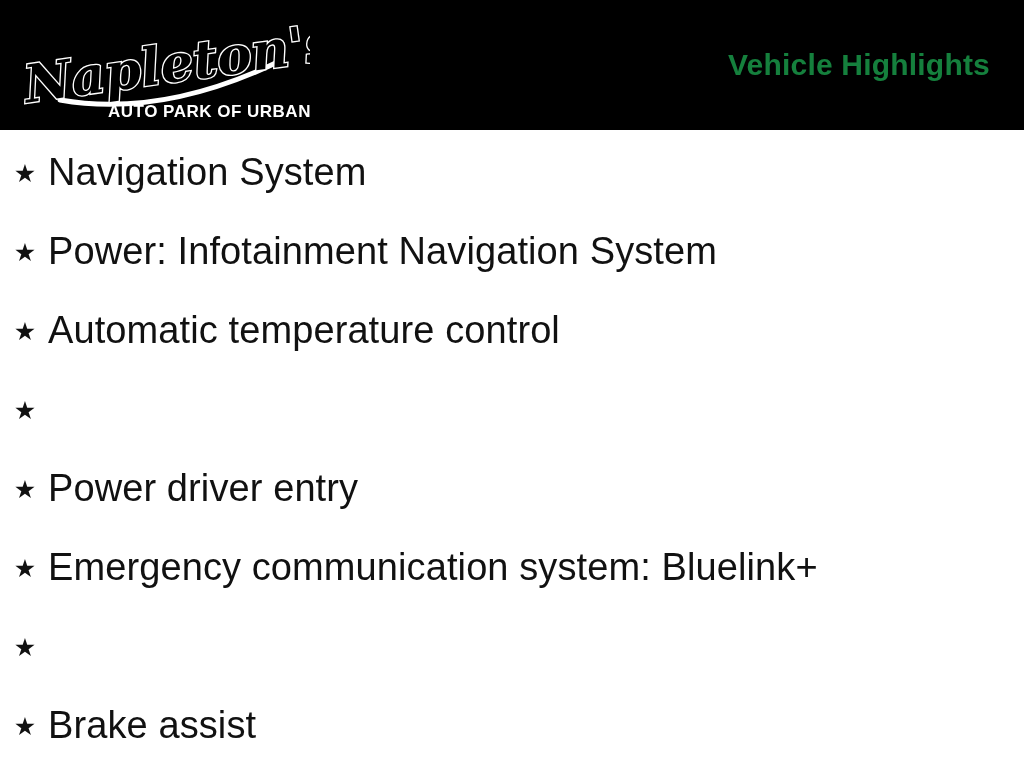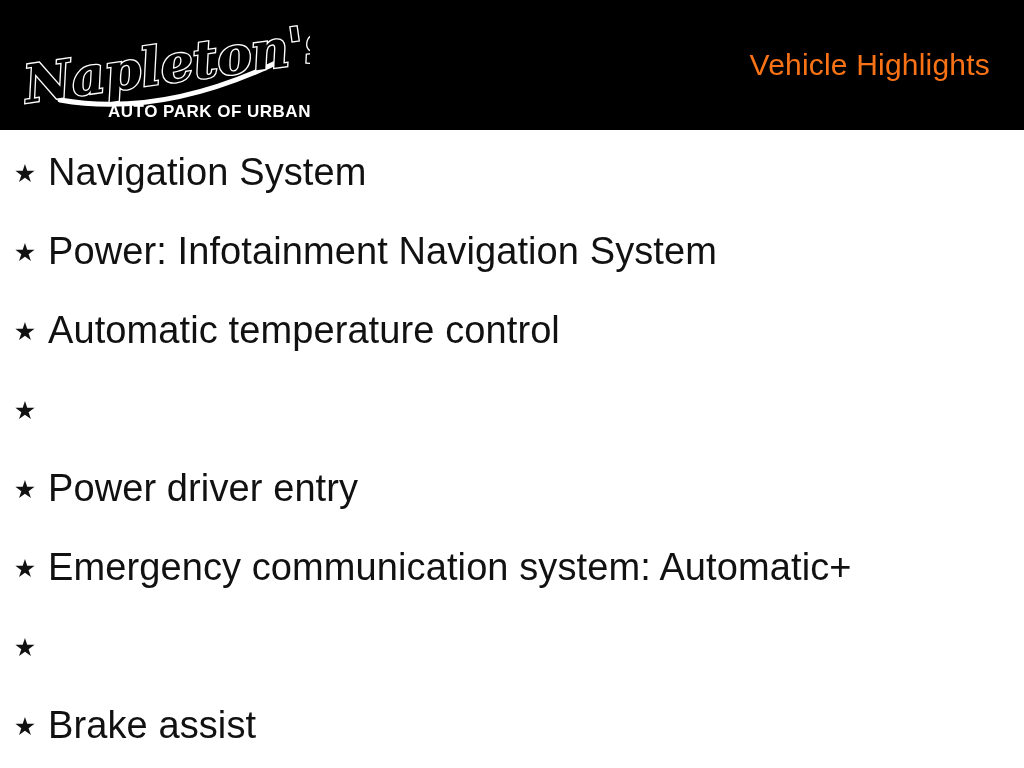--- a/index.html
+++ b/index.html
@@ -22,23 +22,23 @@
   .logo-wrap {
     position: absolute;
     left: 8px;
     top: 0px;
   }
   .page-title {
     position: absolute;
     right: 34px;
     top: 50%;
     transform: translateY(-50%);
-    color: #f97316;
+    color: #15803d;
     font-size: 30px;
-    font-weight: 400;
+    font-weight: 700;
     letter-spacing: 0.2px;
     white-space: nowrap;
   }
 
   
   .highlights-list {
     list-style: none;
     margin: 0;
     padding: 3px 0 0 13px;
   }
@@ -99,21 +99,21 @@
   </li>
   <li class="highlight-item">
     <span class="star">★</span>
   </li>
   <li class="highlight-item">
     <span class="star">★</span>
     <span class="highlight-label">Power driver entry</span>
   </li>
   <li class="highlight-item">
     <span class="star">★</span>
-    <span class="highlight-label">Emergency communication system: Automatic+</span>
+    <span class="highlight-label">Emergency communication system: Bluelink+</span>
   </li>
   <li class="highlight-item">
     <span class="star">★</span>
   </li>
   <li class="highlight-item">
     <span class="star">★</span>
     <span class="highlight-label">Brake assist</span>
   </li>
 </ul>
 

